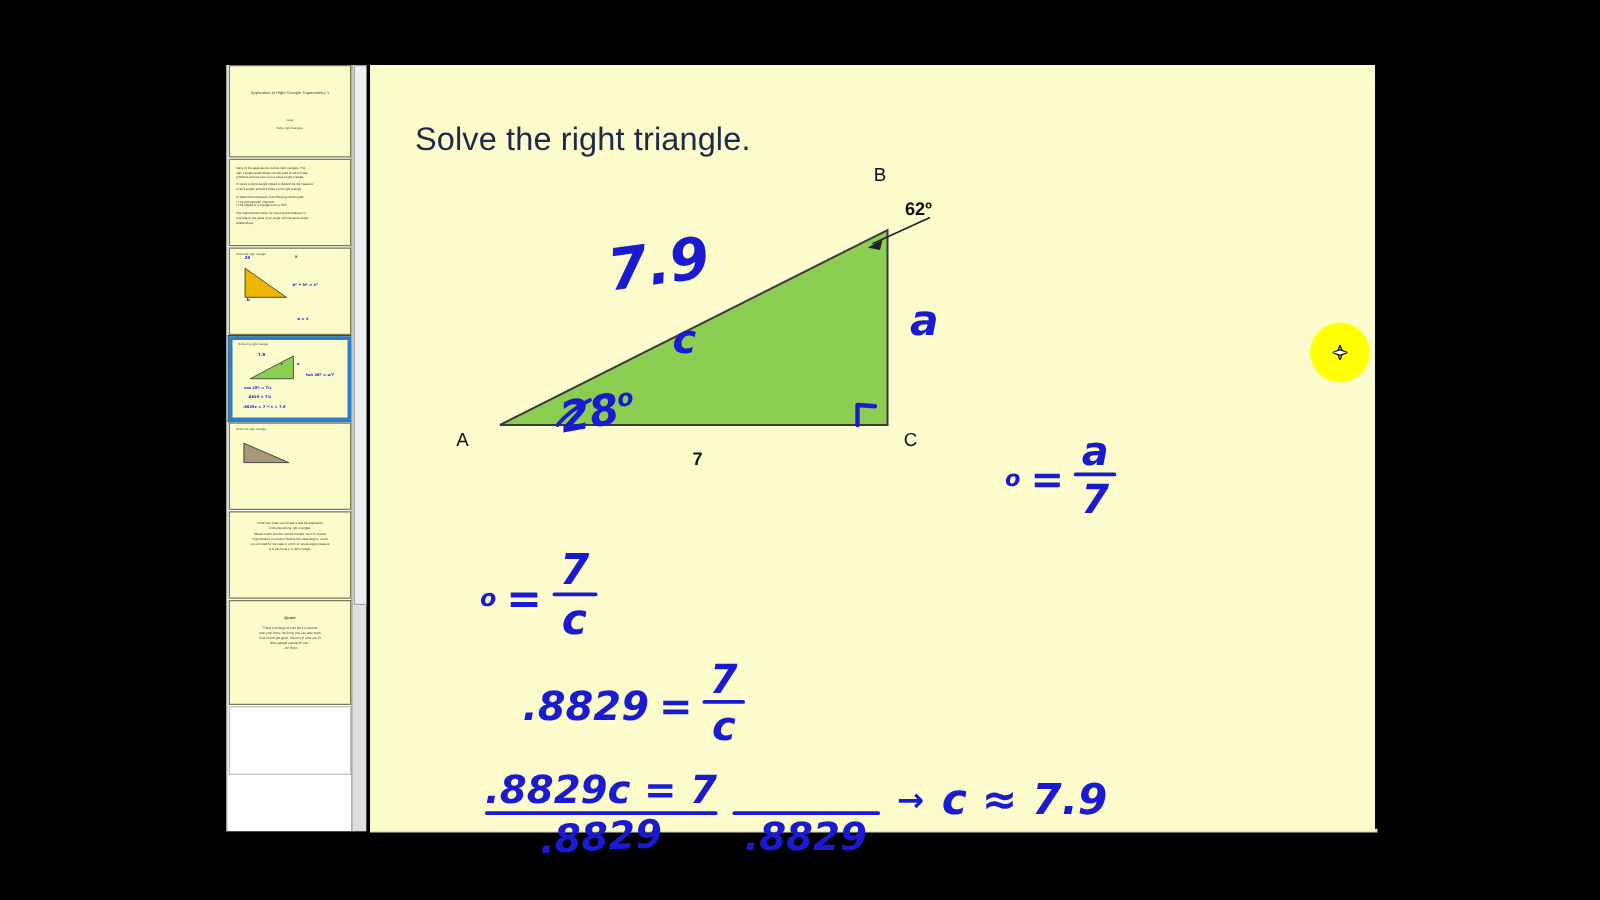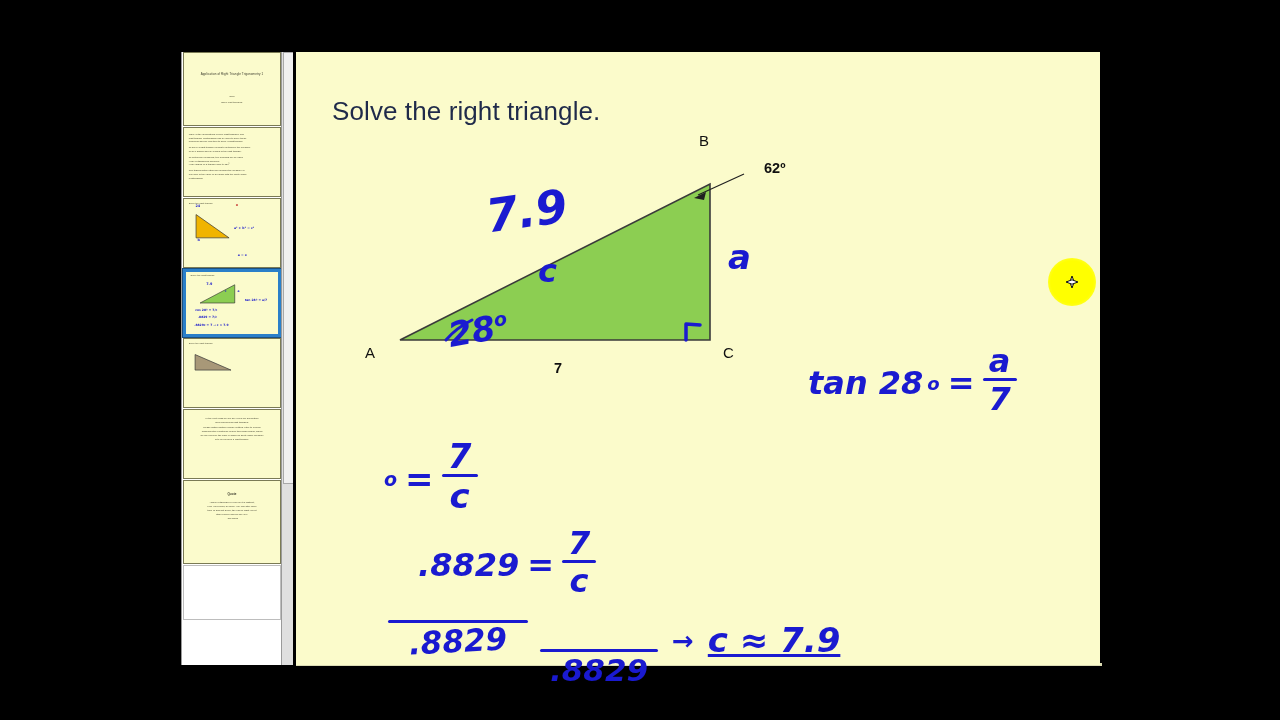--- a/index.html
+++ b/index.html
@@ -184,31 +184,30 @@
       <polygon points="398,146 410,140 408,148" fill="#202020"></polygon>
 
       <path d="M 390 272 L 390 288 M 390 272 L 404 273" stroke="#1a1ad0" stroke-width="3.5" fill="none" stroke-linecap="round"></path>
 
       <path d="M 150 288 Q 160 276 176 268" stroke="#1a1ad0" stroke-width="3" fill="none" stroke-linecap="round"></path>
     </svg>
 
     <div class="lbl" style="left:403px;top:80px;">B</div>
     <div class="lbl" style="left:69px;top:292px;">A</div>
     <div class="lbl" style="left:427px;top:292px;">C</div>
-    <div class="lbl bold" style="left:468px;top:108px;">62º</div>
+    <div class="lbl bold" style="left:428px;top:108px;">62º</div>
     <div class="lbl bold" style="left:258px;top:308px;">7</div>
 
     <div class="hw" style="left:190px;top:132px;font-size:46px;transform:rotate(-8deg);">7.9</div>
     <div class="hw" style="left:242px;top:200px;font-size:32px;">c</div>
     <div class="hw" style="left:432px;top:185px;font-size:34px;">a</div>
     <div class="hw" style="left:152px;top:258px;font-size:34px;transform:rotate(-10deg);"><span>28</span><sup style="font-size:19px;">o</sup></div>
 
     <div class="hw" style="left:512px;top:296px;font-size:32px;">
       <div class="eqrow">
-        <span>tan 28</span>
           <sup style="font-size:18px;margin-left:-4px;">o</sup>
         <span>=</span>
         <span class="frac" style="min-width:34px;">
           <span class="num">a</span>
           <span class="bar"></span>
           <span class="den">7</span>
         </span>
       </div>
     </div>
 
@@ -232,30 +231,31 @@
           <span class="num">7</span>
           <span class="bar"></span>
           <span class="den">c</span>
         </span>
       </div>
     </div>
 
     <div class="hw" style="left:92px;top:568px;font-size:31px;">
       <div class="eqrow" style="align-items:flex-start;">
         <span class="frac" style="min-width:140px;">
+          <span class="num">.8829c = 7</span>
           <span class="bar"></span>
           <span class="den" style="transform:rotate(-3deg);">.8829</span>
         </span>
         <span class="frac" style="min-width:118px;margin-left:4px;">
           <span class="num" style="visibility:hidden;">.</span>
           <span class="bar"></span>
           <span class="den">.8829</span>
         </span>
         <span style="font-size:26px;margin:6px 6px 0 6px;">→</span>
-        <span style="font-size:34px;text-decoration:underline;">c ≈ 7.9</span>
+        <span style="font-size:34px;">c ≈ 7.9</span>
       </div>
     </div>
 
     <div id="cursor-glow"></div>
     <svg id="cursor-dot" viewBox="0 0 12 12">
       <polygon points="6,0 8.2,6 6,12 3.8,6" fill="#ffffff" stroke="#101010" stroke-width="1"></polygon>
       <polygon points="0,6 6,3.8 12,6 6,8.2" fill="#ffffff" stroke="#101010" stroke-width="1"></polygon>
     </svg>
   </div>
 </div>

